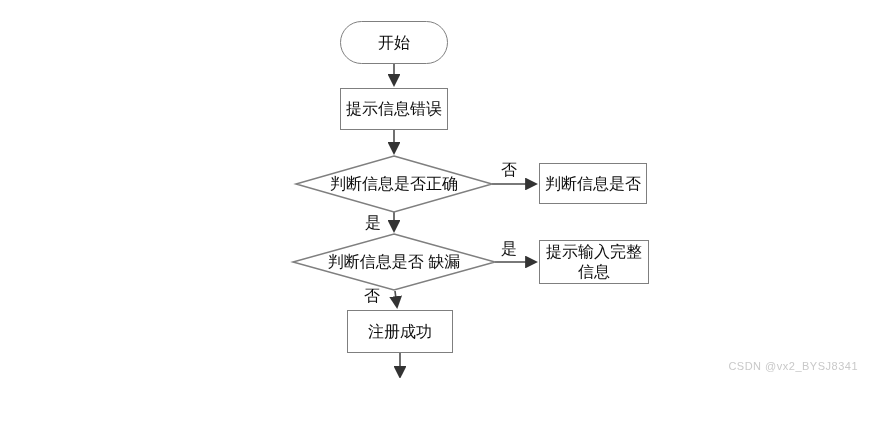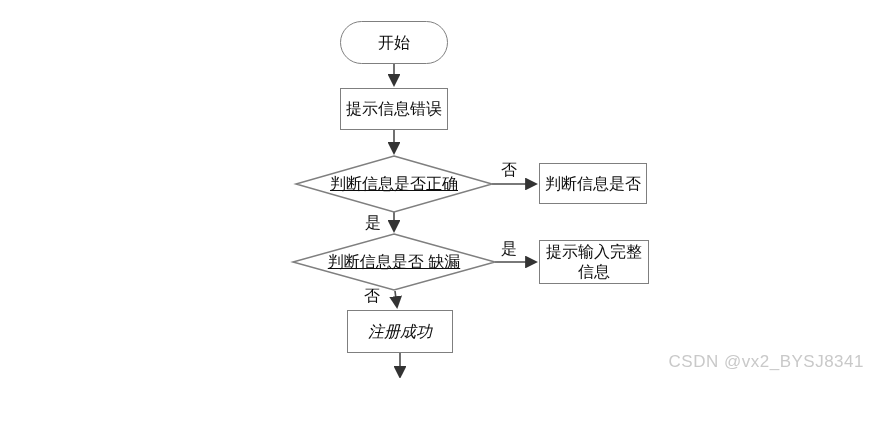--- a/index.html
+++ b/index.html
@@ -27,44 +27,43 @@
     box-sizing: border-box;
   }
   .process, .terminator {
     background: #ffffff;
     border: 1.5px solid #7f7f7f;
   }
   .terminator { border-radius: 22px; }
   .decision-text {
     background: transparent;
     white-space: nowrap;
-    text-decoration: underline;
   }
   .edge-label {
     position: absolute;
     transform: translate(-50%, -50%);
     font-size: 16px;
     color: #0d0d0d;
   }
   .watermark {
     position: absolute;
-    right: 9px;
+    right: 15px;
     bottom: 6px;
-    font-size: 17px;
+    font-size: 11px;
     color: #c9c9c9;
     letter-spacing: 0.5px;
   }
   
   #n-start    { left: 340px; top: 21px;  width: 108px; height: 43px; }
   #n-input    { left: 340px; top: 88px;  width: 108px; height: 42px; }
   #n-d1-text  { left: 296px; top: 156px; width: 196px; height: 56px; }
   #n-error    { left: 539px; top: 163px; width: 108px; height: 41px; }
   #n-d2-text  { left: 293px; top: 234px; width: 202px; height: 56px; }
   #n-complete { left: 539px; top: 240px; width: 110px; height: 44px; }
-  #n-success  { left: 347px; top: 310px; width: 106px; height: 43px; font-style: italic; }
+  #n-success  { left: 347px; top: 310px; width: 106px; height: 43px; }
   #n-end      { left: 347px; top: 380px; width: 106px; height: 45px; margin-top: 32px; }
   #lbl-no1  { left: 509px; top: 170px; }
   #lbl-yes1 { left: 373px; top: 223px; }
   #lbl-yes2 { left: 509px; top: 249px; }
   #lbl-no2  { left: 372px; top: 296px; }
 </style>
 </head>
 <body>
 
 <div class="canvas">

